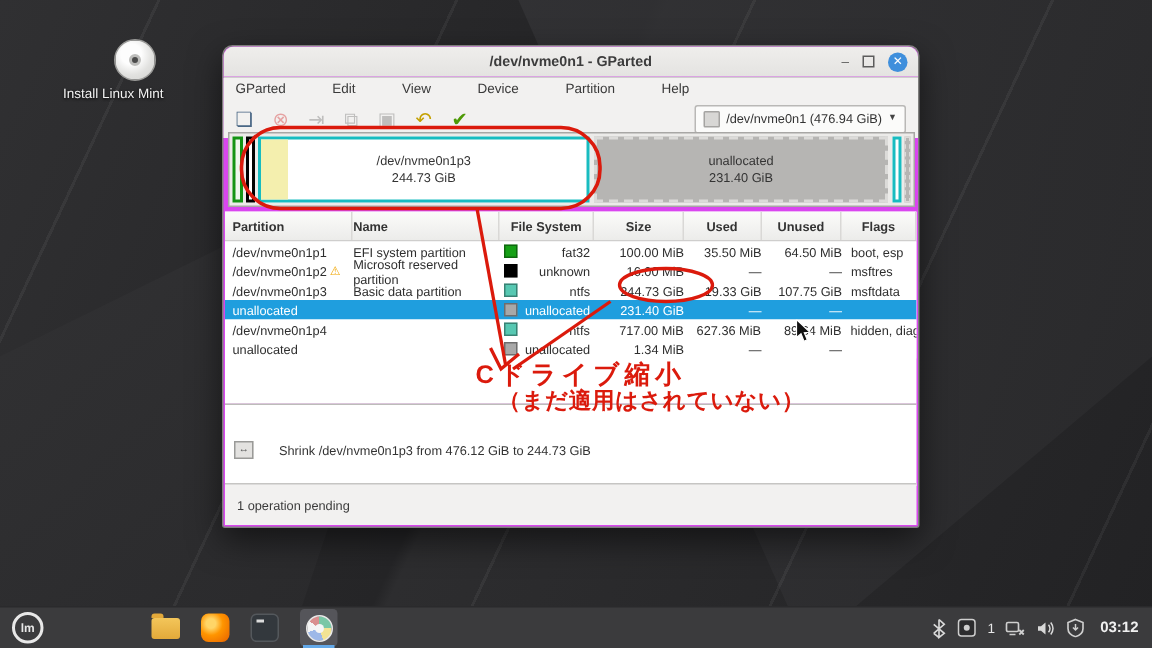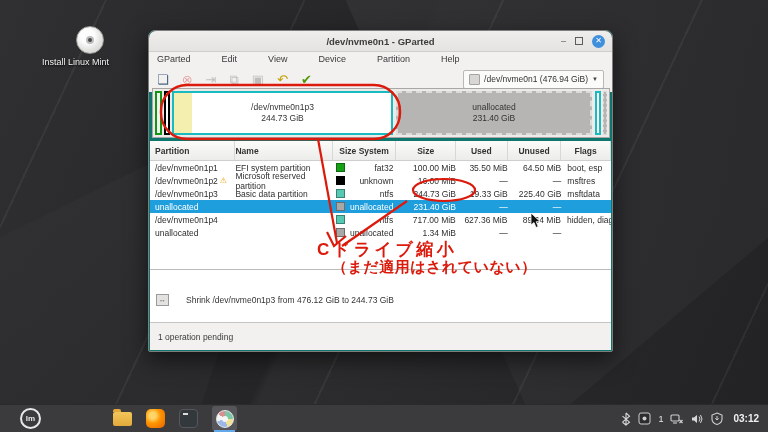--- a/index.html
+++ b/index.html
@@ -14,21 +14,21 @@
   .wp .f4{position:absolute;inset:0;background:repeating-linear-gradient(115deg,transparent 0 95px,rgba(255,255,255,.05) 95px 97px,transparent 97px 180px);}
   
   .dicon{position:absolute;left:42px;top:26px;width:96px;text-align:left;}
   .cd{width:26px;height:26px;margin:0 auto;border-radius:50%;
       background:radial-gradient(circle at 40% 35%, #fdfdfd 0 30%, #e2e2e0 60%, #cfcfcd 100%);
       border:1px solid #9a9a98;position:relative;}
   .cd:after{content:"";position:absolute;left:9px;top:9px;width:8px;height:8px;border-radius:50%;background:#4a4a4a;border:2px solid #bdbdbb;box-sizing:border-box;}
   .dicon .lbl{margin-top:3px;font-size:9px;color:#f2f2f2;text-shadow:0 1px 2px #000;}
   
   .win{position:absolute;left:148px;top:30px;width:465px;height:322px;
-       background:#0f766e;border:1px solid #7e7e7c;border-radius:7px 7px 2px 2px;
+       background:#d946ef;border:1px solid #7e7e7c;border-radius:7px 7px 2px 2px;
        box-shadow:0 8px 22px rgba(0,0,0,.55);box-sizing:border-box;}
   .titlebar{position:relative;height:20px;background:linear-gradient(#efeeec,#e4e3e1);
             border-bottom:1px solid #cfcecd;border-radius:7px 7px 0 0;display:flex;align-items:center;}
   .title{position:absolute;left:0;right:0;text-align:center;font-size:9.5px;font-weight:bold;color:#3c3c3c;}
   .wbtns{margin-left:auto;display:flex;align-items:center;gap:9px;padding-right:7px;z-index:2;}
   .wmin,.wmax{font-size:9px;color:#5c5c5c;line-height:9px;}
   .wmax{width:8px;height:8px;border:1px solid #5c5c5c;box-sizing:border-box;}
   .wclose{width:13px;height:13px;border-radius:50%;background:#3f8fdc;color:#fff;font-size:8px;
           display:flex;align-items:center;justify-content:center;line-height:1;}
   .menubar{height:14px;display:flex;align-items:center;padding-left:8px;gap:31px;background:#f2f1f0;}
@@ -75,21 +75,21 @@
   .statusbar{position:absolute;left:1px;right:1px;bottom:1px;height:28px;background:#f2f1f0;border-top:1px solid #c6c5c3;display:flex;align-items:center;padding-left:8px;font-size:8.5px;color:#3a3a3a;box-sizing:border-box;}
   
   .annsvg{position:absolute;inset:0;pointer-events:none;z-index:20;}
   .anntxt{position:absolute;color:#db1a0c;font-weight:bold;z-index:21;white-space:nowrap;}
   .ann1{left:317px;top:238px;font-size:17px;letter-spacing:3.5px;}
   .ann2{left:332px;top:258px;font-size:15px;letter-spacing:.5px;}
   
   .cursor{position:absolute;left:530px;top:213px;z-index:30;}
   
   .taskbar{position:absolute;left:0;right:0;bottom:0;height:27px;background:#3b3b3d;border-top:1px solid #2a2a2c;display:flex;align-items:center;z-index:40;}
-  .mintbtn{width:21px;height:21px;border:2px solid #e8e8e8;border-radius:50%;margin-left:20px;display:flex;align-items:center;justify-content:center;box-sizing:border-box;}
+  .mintbtn{width:21px;height:21px;border:2px solid #e8e8e8;border-radius:50%;margin-left:8px;display:flex;align-items:center;justify-content:center;box-sizing:border-box;}
   .mintbtn span{color:#e8e8e8;font-size:8px;font-weight:bold;}
   .tb-apps{display:flex;align-items:center;gap:14px;margin-left:72px;}
   .ic-folder{width:19px;height:14px;background:linear-gradient(#f3c65a,#e3a93a);border-radius:2px;position:relative;}
   .ic-folder:before{content:"";position:absolute;top:-3px;left:0;width:8px;height:3px;background:#e3a93a;border-radius:2px 2px 0 0;}
   .ic-ff{width:19px;height:19px;border-radius:5px;background:radial-gradient(circle at 35% 35%,#ffd567 0 18%,#ff9500 45%,#e66000 100%);}
   .ic-term{width:19px;height:19px;border-radius:4px;background:#33383d;border:1px solid #54585c;box-sizing:border-box;position:relative;}
   .ic-term:before{content:"";position:absolute;left:3px;top:3px;width:5px;height:2px;background:#dcdcdc;}
   .gp-active{width:25px;height:25px;background:#55555a;border-radius:3px;display:flex;align-items:center;justify-content:center;position:relative;}
   .ic-gparted{width:18px;height:18px;border-radius:50%;
       background:conic-gradient(#7ac7a6 0 25%,#f2e394 25% 45%,#9db8e8 45% 70%,#f4f4f4 70% 85%,#d98f8f 85% 100%);
@@ -165,21 +165,21 @@
         <div class="seg-txt">231.40 GiB</div>
       </div>
       <div class="seg seg-p4"></div>
       <div class="seg seg-un2"></div>
     </div>
 
     <div class="table">
       <div class="thead" id="thead">
           <div class="c-part">Partition</div>
           <div class="c-name">Name</div>
-          <div class="c-fs">Size System</div>
+          <div class="c-fs">File System</div>
           <div class="c-size">Size</div>
           <div class="c-used">Used</div>
           <div class="c-unused">Unused</div>
           <div class="c-flags">Flags</div>
         </div>
       <div id="tbody">
   <div class="trow">
     <div class="c-part">
               <span class="ptxt">/dev/nvme0n1p1</span>
             </div>
@@ -214,21 +214,21 @@
     <div class="c-part">
               <span class="ptxt">/dev/nvme0n1p3</span>
             </div>
     <div class="c-name">Basic data partition</div>
     <div class="c-fs">
               <span class="sw" style="background: rgb(87, 200, 178);"></span>
               <span class="fst">ntfs</span>
             </div>
     <div class="c-size">244.73 GiB</div>
     <div class="c-used">19.33 GiB</div>
-    <div class="c-unused">225.40 GiB</div>
+    <div class="c-unused">107.75 GiB</div>
     <div class="c-flags">msftdata</div>
   </div>
 
   <div class="trow sel">
     <div class="c-part">
               <span class="ptxt">unallocated</span>
             </div>
     <div class="c-name"></div>
     <div class="c-fs">
               <span class="sw" style="background: rgb(168, 168, 168);"></span>

